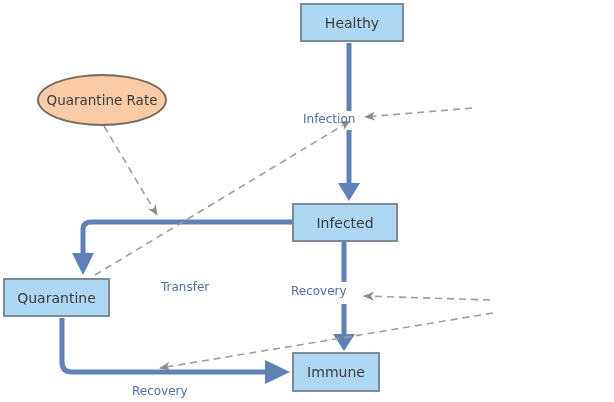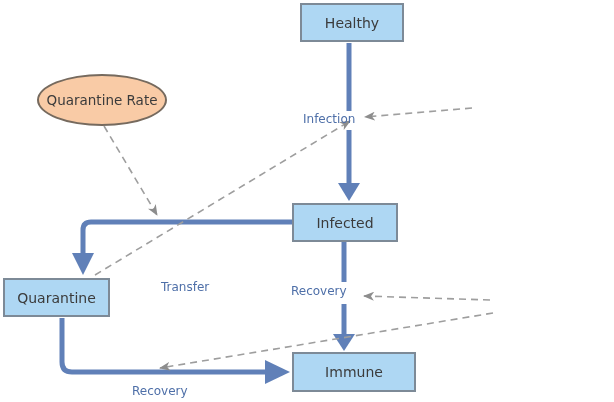--- a/index.html
+++ b/index.html
@@ -74,21 +74,21 @@
       <path class="link" d="M493,313 L160,368" marker-end="url(#ga)"></path>
     </g>
   </svg>
 
   <div class="stock" style="left:300px;top:3px;width:104px;height:39px;">Healthy</div>
 
   <div class="stock" style="left:292px;top:203px;width:106px;height:39px;">Infected</div>
 
   <div class="stock" style="left:3px;top:278px;width:107px;height:39px;">Quarantine</div>
 
-  <div class="stock" style="left:292px;top:352px;width:124px;height:40px;">Immune</div>
+  <div class="stock" style="left:292px;top:352px;width:88px;height:40px;">Immune</div>
 
   <div class="variable" style="left:37px;top:74px;width:130px;height:52px;">Quarantine Rate</div>
 
 
 
   <div class="flow-label" style="left:303px;top:112px;width:70px;">Infection</div>
 
   <div class="flow-label" style="left:161px;top:262px;width:82px;margin-top:18px;">Transfer</div>
 
   <div class="flow-label" style="left:291px;top:284px;width:70px;">Recovery</div>

